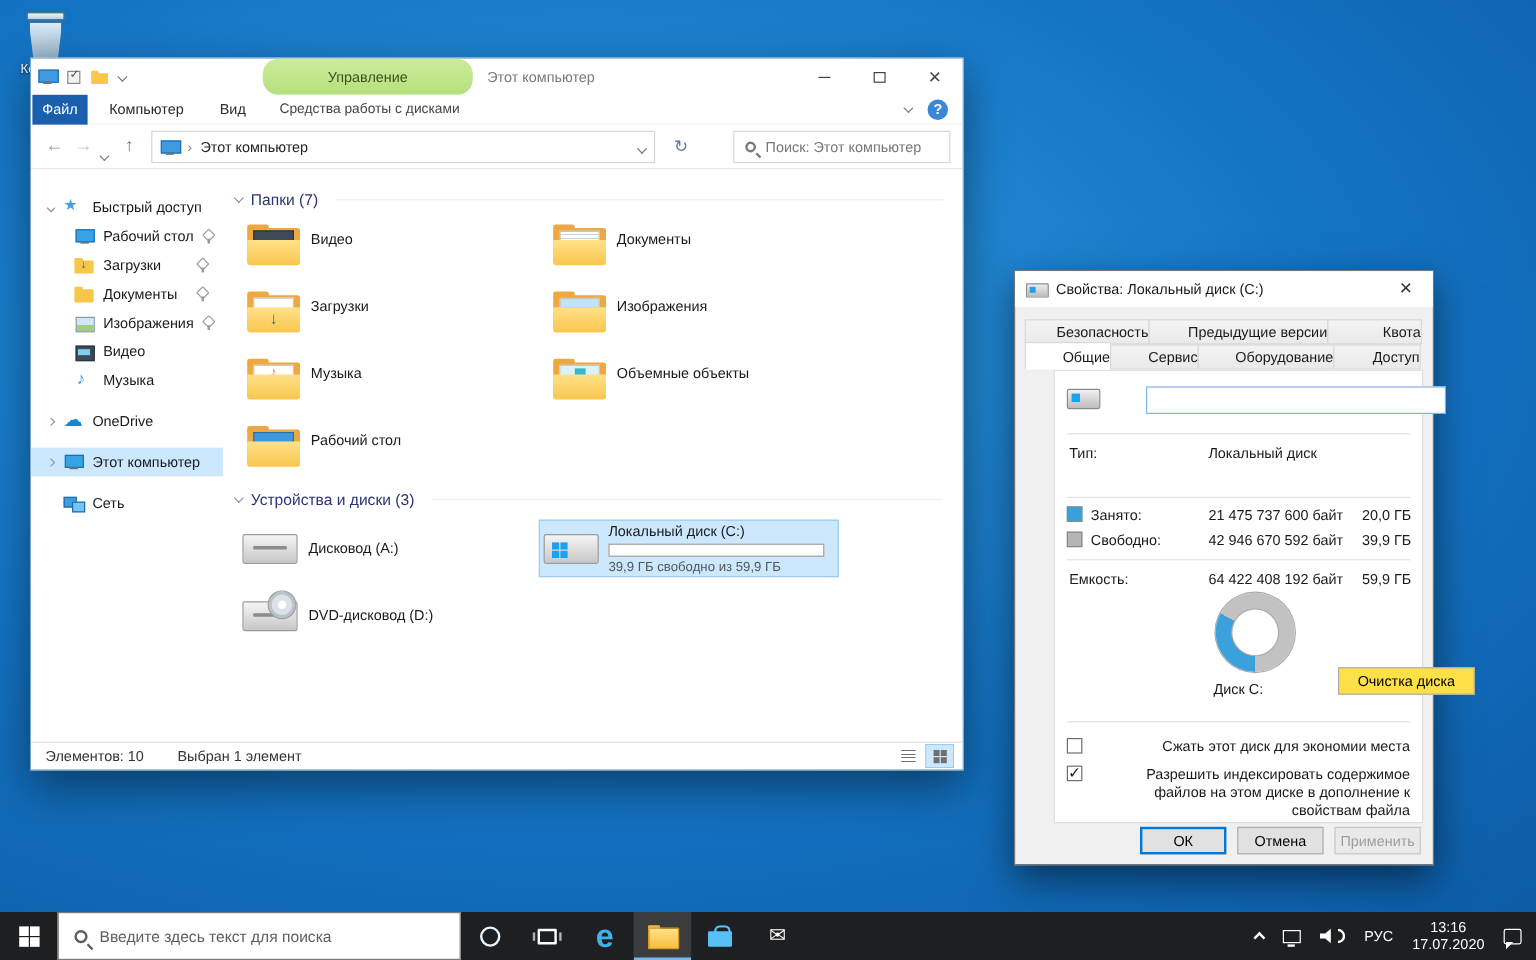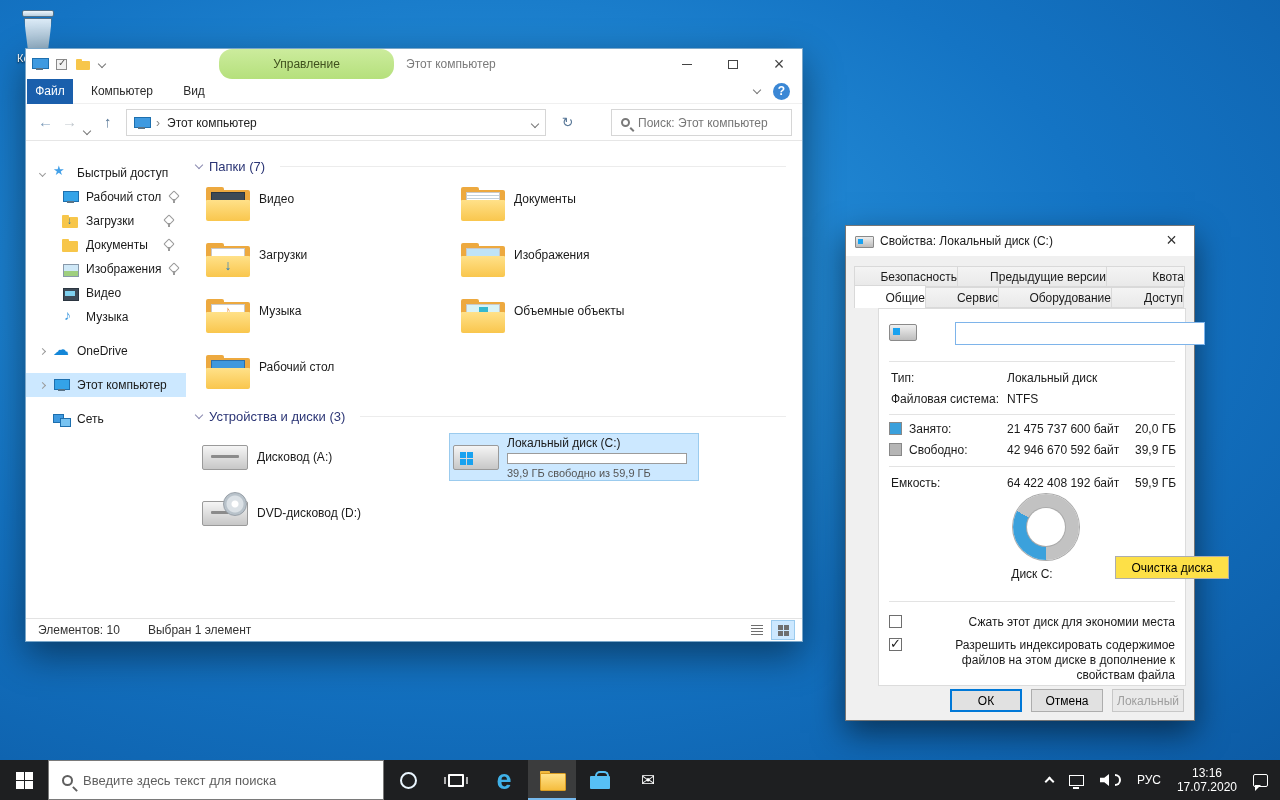--- a/index.html
+++ b/index.html
@@ -240,20 +240,21 @@
             <i></i>
           </div>
         <div class="wb wb-close"></div>
       </div>
     </div>
 
     <div class="w-tabs">
       <div class="tab-file">Файл</div>
       <div class="tab-plain tab-comp">Компьютер</div>
       <div class="tab-plain tab-view">Вид</div>
+      <div class="tab-plain tab-ctx">Средства работы с дисками</div>
       <span class="chev rib-chev"></span>
       <span class="rib-help"></span>
     </div>
 
     <div class="w-addr">
       <span class="nav nav-back"></span>
       <span class="nav nav-fwd"></span>
       <span class="nav nav-chev"><span class="chev"></span></span>
       <span class="nav nav-up"></span>
       <div class="addr-box">
@@ -476,24 +477,20 @@
     <div class="d-page">
       <span class="p-ic"></span>
       <input class="p-input" value="" style="">
 
       <div class="p-sep" style="top:52px;"></div>
 
       <div class="prow" style="top:62px;">
         <span class="pl">Тип:</span>
         <span class="pv">Локальный диск</span>
       </div>
-      <div class="prow" style="top:83px;">
-        <span class="pl">Файловая система:</span>
-        <span class="pv">NTFS</span>
-      </div>
 
       <div class="p-sep" style="top:105px;"></div>
 
       <div class="prow" style="top:113px;">
         <span class="legend used" style="top:0;"></span>
         <span class="pl2">Занято:</span>
         <span class="pv">21 475 737 600 байт</span>
         <span class="pv2">20,0 ГБ</span>
       </div>
       <div class="prow" style="top:134px;">
@@ -520,21 +517,21 @@
       <span class="cbx" style="top:306px;"></span>
       <span class="cbl" style="top:306px;">Сжать этот диск для экономии места</span>
 
       <span class="cbx checked" style="top:329px;"></span>
       <span class="cbl" style="top:329px;">Разрешить индексировать содержимое файлов на этом диске в дополнение к свойствам файла</span>
     </div>
 
     <div class="d-btns">
       <button class="dbtn default">ОК</button>
       <button class="dbtn">Отмена</button>
-      <button class="dbtn disabled">Локальный</button>
+      <button class="dbtn disabled">Применить</button>
     </div>
   </div>
 
   <div class="taskbar">
     <div class="tb-btn">
       <span class="winlogo">
           <i></i>
           <i></i>
           <i></i>
           <i></i>

